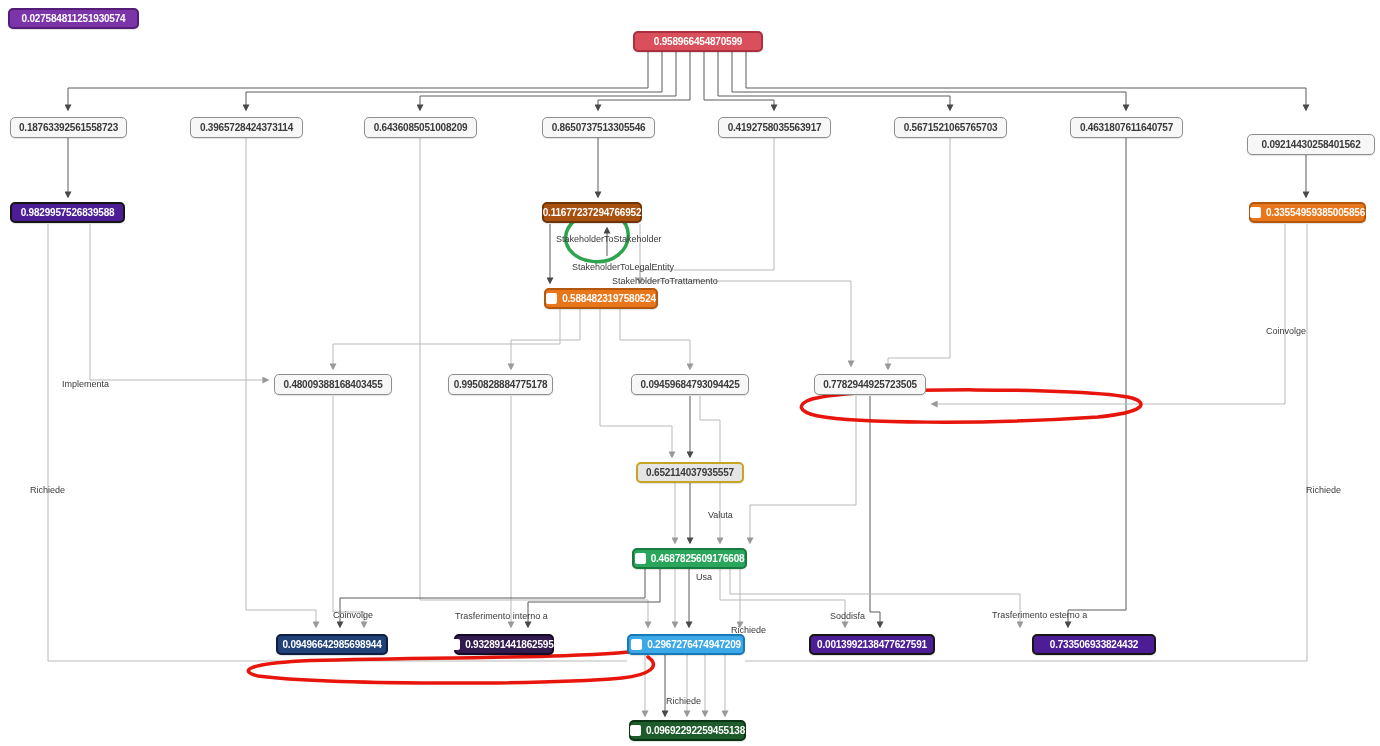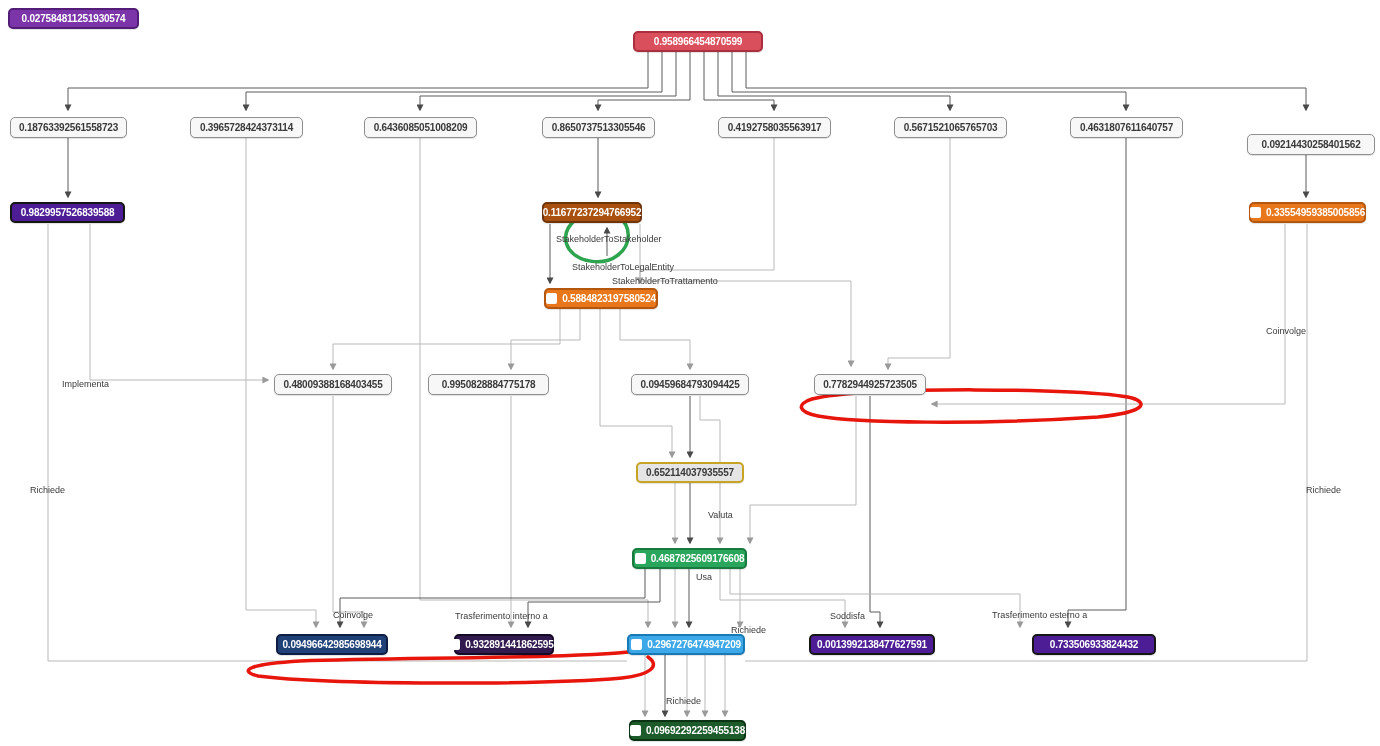--- a/index.html
+++ b/index.html
@@ -159,21 +159,21 @@
   </div>
 
   <div class="node orange" style="left:544px;top:288px;width:114px">
     <span class="sq"></span>
     <span>0.5884823197580524</span>
   </div>
 
   <div class="node white" style="left:274px;top:374px;width:118px">
     <span>0.48009388168403455</span>
   </div>
-  <div class="node white" style="left:428px;top:374px;width:121px">
+  <div class="node white" style="left:448px;top:374px;width:105px">
     <span>0.9950828884775178</span>
   </div>
   <div class="node white" style="left:631px;top:374px;width:118px">
     <span>0.09459684793094425</span>
   </div>
   <div class="node white" style="left:814px;top:374px;width:112px">
     <span>0.7782944925723505</span>
   </div>
 
   <div class="node yellow" style="left:636px;top:462px;width:108px">

